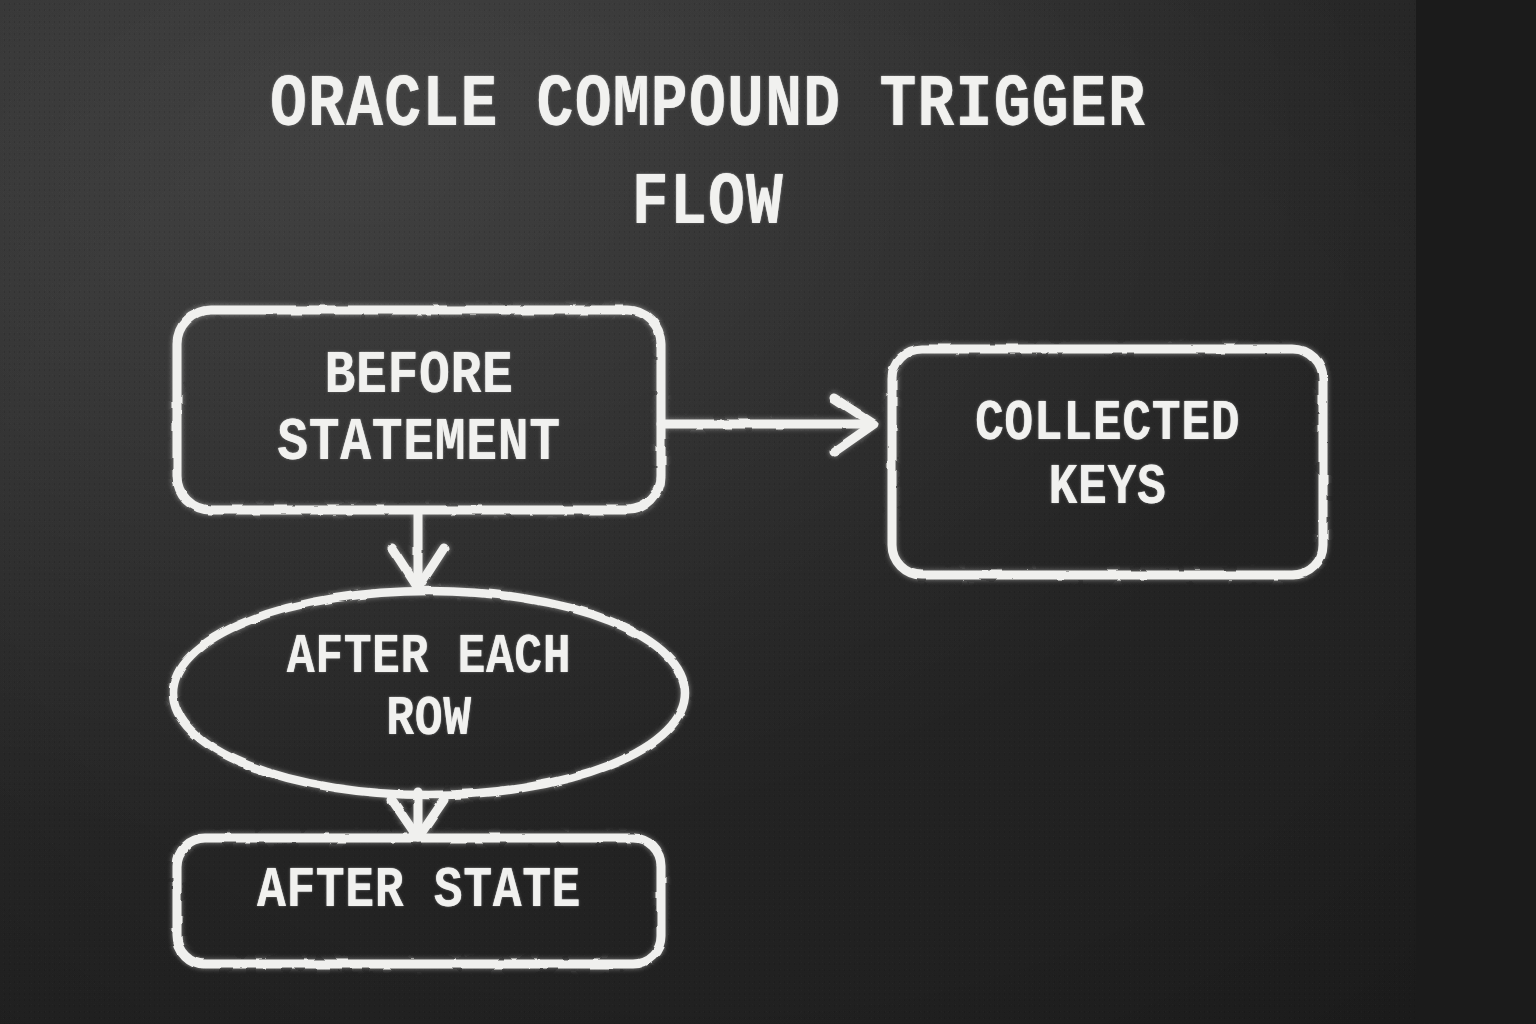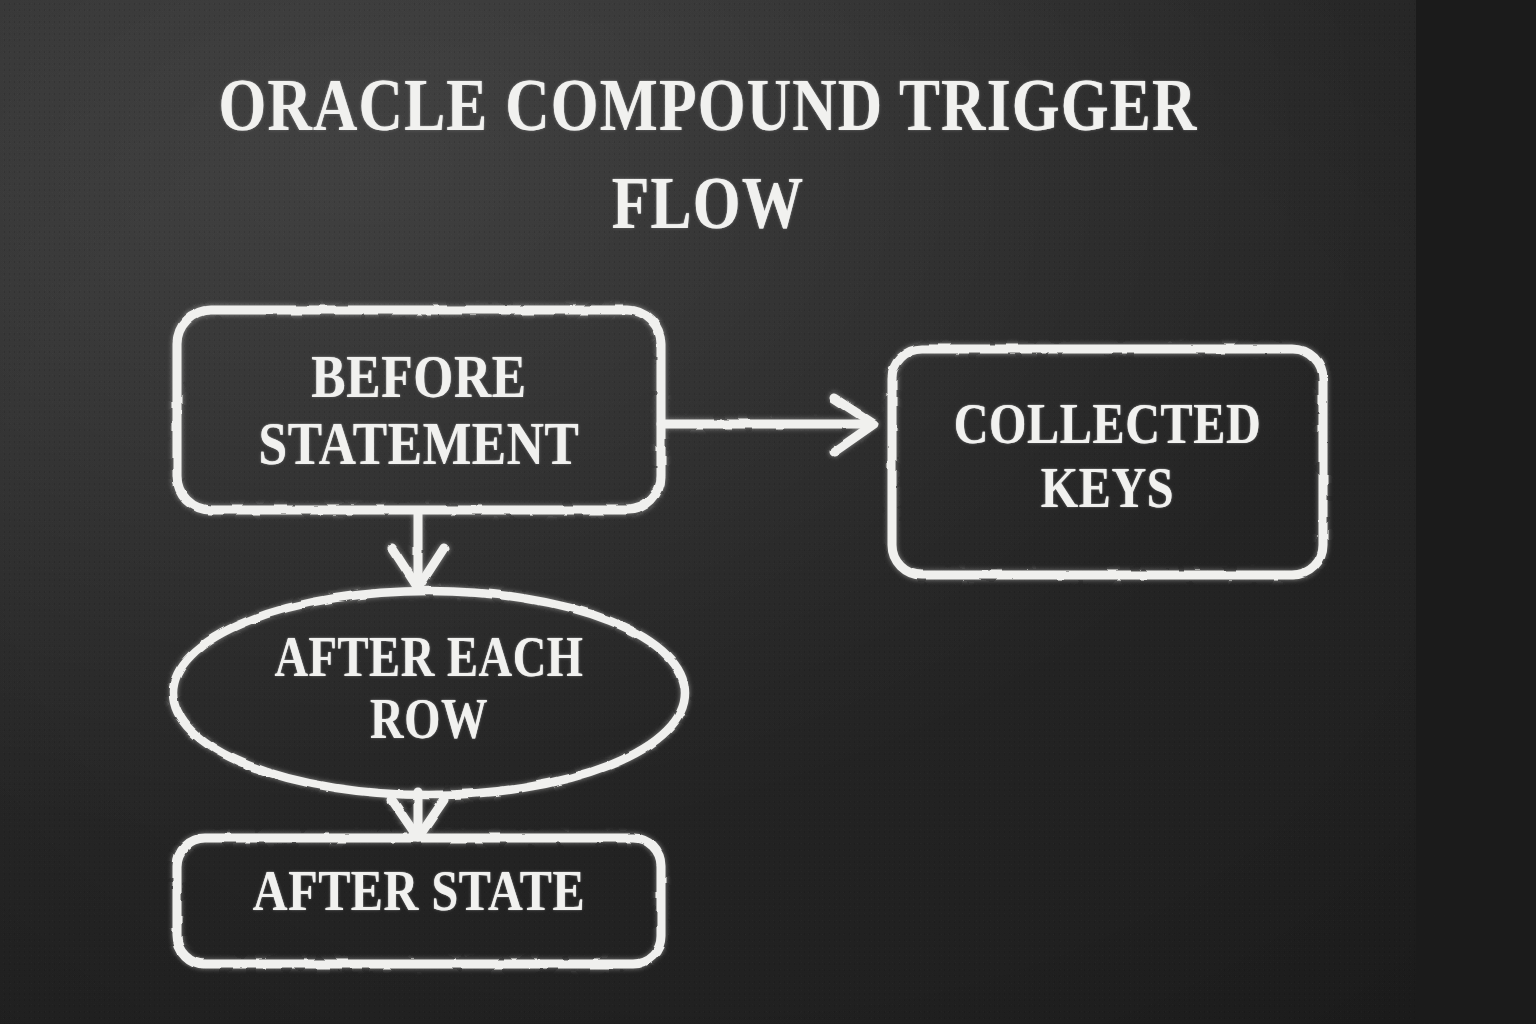--- a/index.html
+++ b/index.html
@@ -7,21 +7,21 @@
     margin: 0;
     padding: 0;
     background: #1b1b1b;
   }
   #board {
     position: relative;
     width: 1416px;
     height: 1024px;
     overflow: hidden;
     background-color: #242424;
-    font-family: Liberation Serif, serif;
+    font-family: Liberation Mono, monospace;
   }
   
   #board .surface {
     position: absolute;
     inset: 0;
     background:
       radial-gradient(ellipse 95% 90% at 26% 16%,
         rgba(255,255,255,0.085) 0%,
         rgba(255,255,255,0.055) 28%,
         rgba(255,255,255,0.018) 55%,

